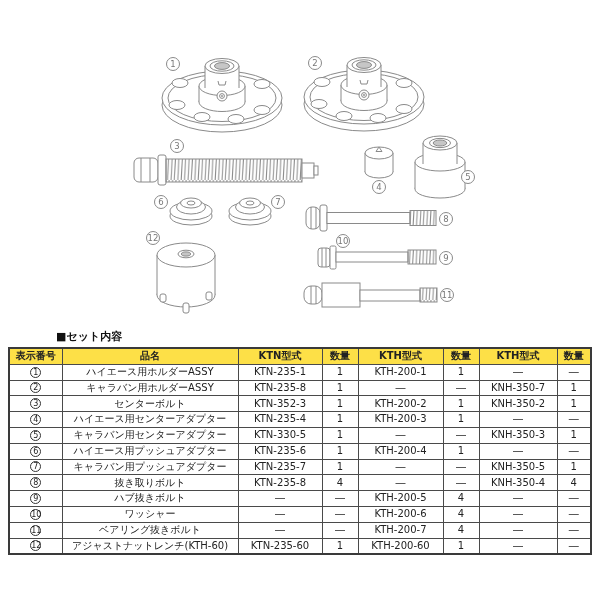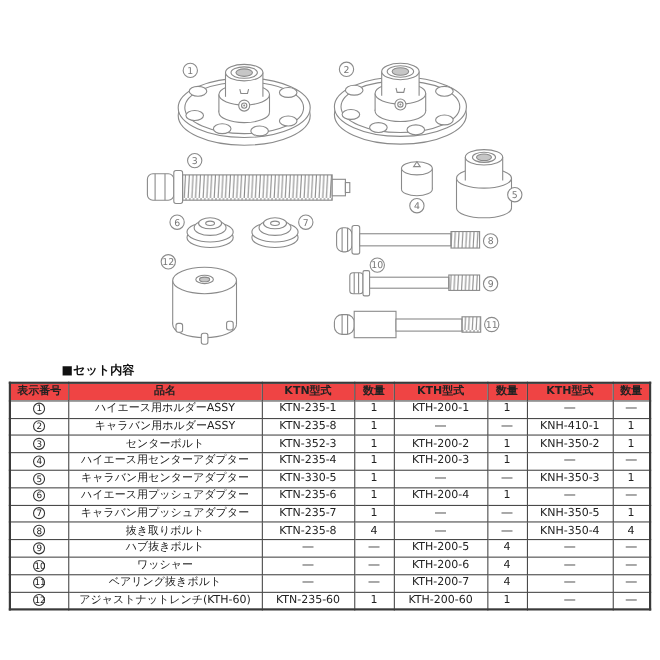--- a/index.html
+++ b/index.html
@@ -3,21 +3,21 @@
 <meta charset="utf-8">
 <style>
   html,body{margin:0;padding:0;background:#ffffff;}
   body{width:600px;height:600px;font-family:"DejaVu Sans","Liberation Sans",sans-serif;}
   .canvas{position:relative;width:600px;height:600px;overflow:hidden;background:#fff;}
   .diagram{position:absolute;top:0;left:0;}
   .diagram *{vector-effect:none;}
   .section-title{position:absolute;top:329px;left:24px;font-size:11px;font-weight:bold;color:#111;margin-left:32px;}
   table.parts{position:absolute;top:347px;left:8px;width:582px;border-collapse:collapse;table-layout:fixed;font-size:10px;color:#222;border:2px solid #3a3a3a;}
   table.parts th,table.parts td{border:1px solid #4a4a4a;text-align:center;vertical-align:middle;padding:0 1px;height:14.8px;line-height:1.05;white-space:nowrap;overflow:hidden;}
-  table.parts th{background:#ef4444;font-weight:bold;}
+  table.parts th{background:#fde047;font-weight:bold;}
   .circled{display:inline-block;width:11px;height:11px;line-height:10px;border:1px solid #333;border-radius:50%;font-size:8px;text-align:center;color:#222;box-sizing:border-box;}
 </style>
 </head>
 <body>
 
 <div class="canvas">
 
   <svg class="diagram" width="600" height="330" viewBox="0 0 600 330" fill="#ffffff" stroke="#8a8a8a" stroke-width="1">
     <defs>
       <pattern id="thr" width="3.4" height="30" patternUnits="userSpaceOnUse">
@@ -228,21 +228,21 @@
           <td>―</td>
           <td>―</td>
         </tr>
         <tr>
           <td><span class="circled">2</span></td>
           <td>キャラバン用ホルダーASSY</td>
           <td>KTN-235-8</td>
           <td>1</td>
           <td>―</td>
           <td>―</td>
-          <td>KNH-410-1</td>
+          <td>KNH-350-7</td>
           <td>1</td>
         </tr>
         <tr>
           <td><span class="circled">3</span></td>
           <td>センターボルト</td>
           <td>KTN-352-3</td>
           <td>1</td>
           <td>KTH-200-2</td>
           <td>1</td>
           <td>KNH-350-2</td>

